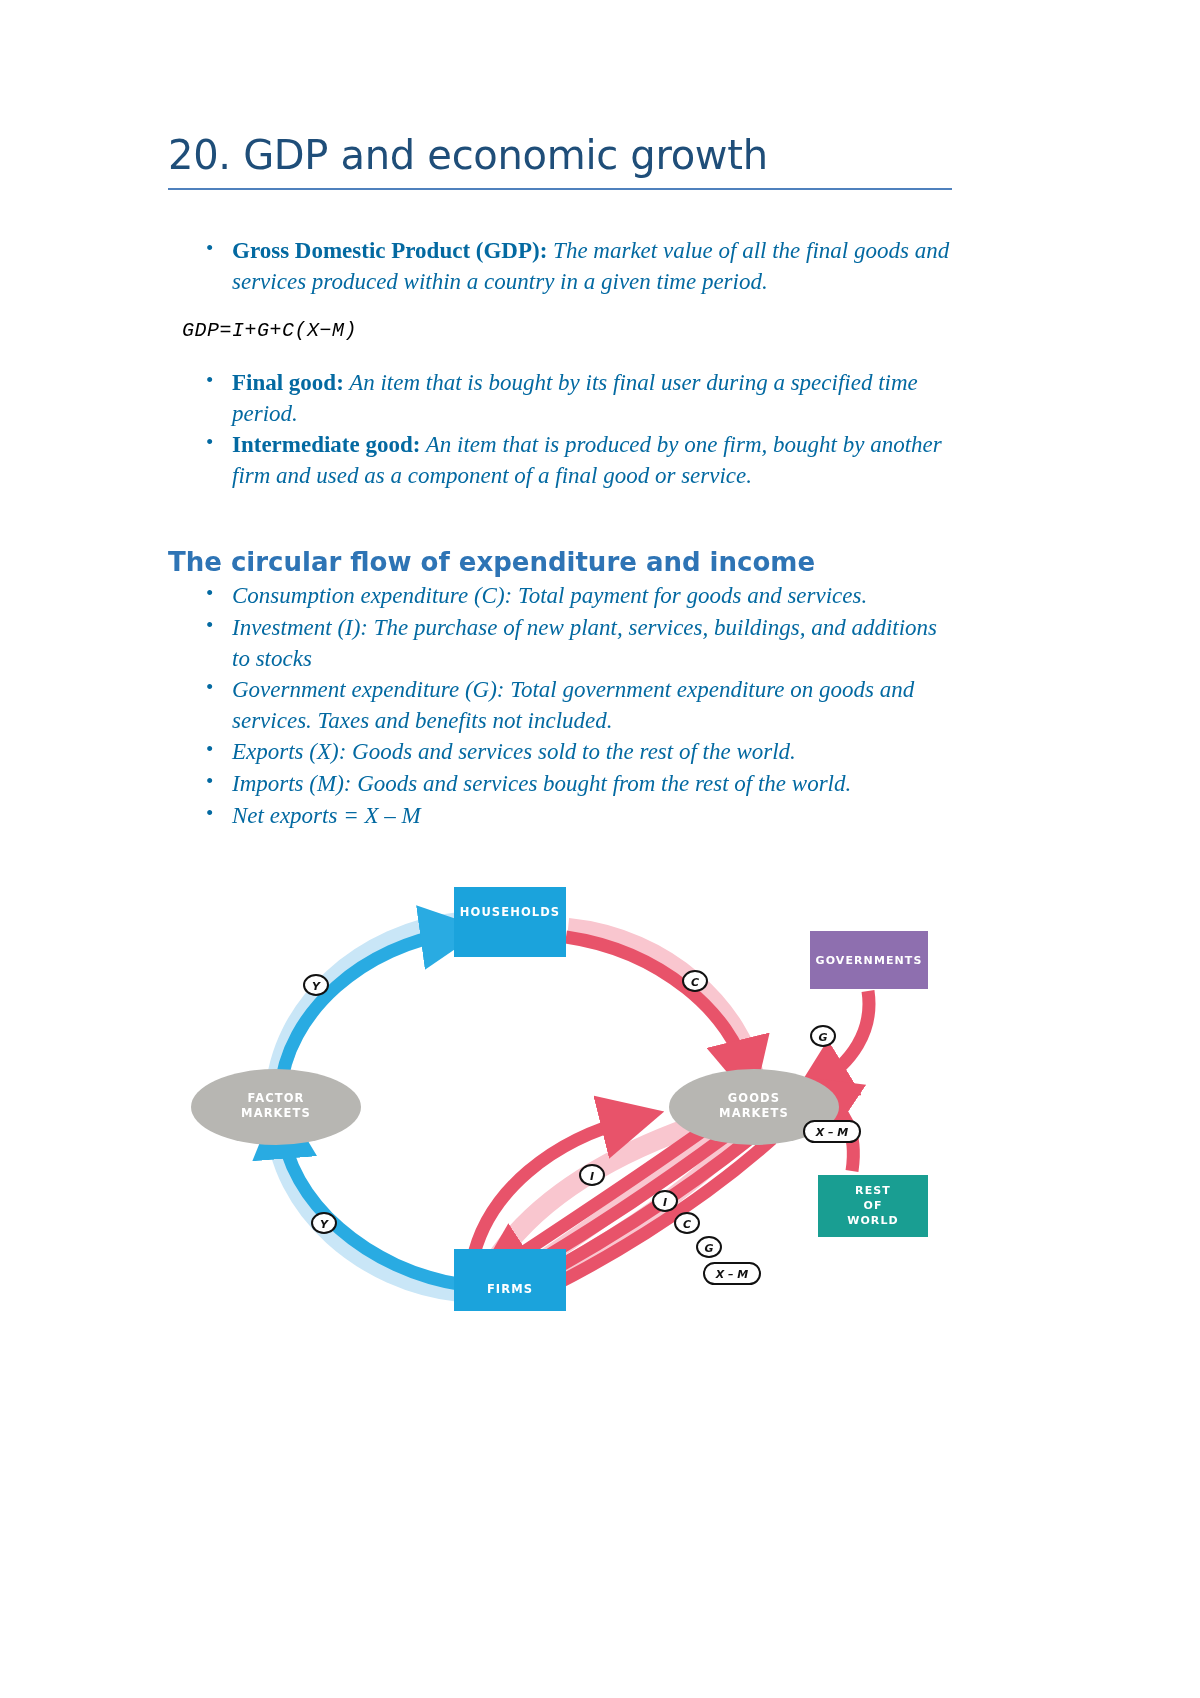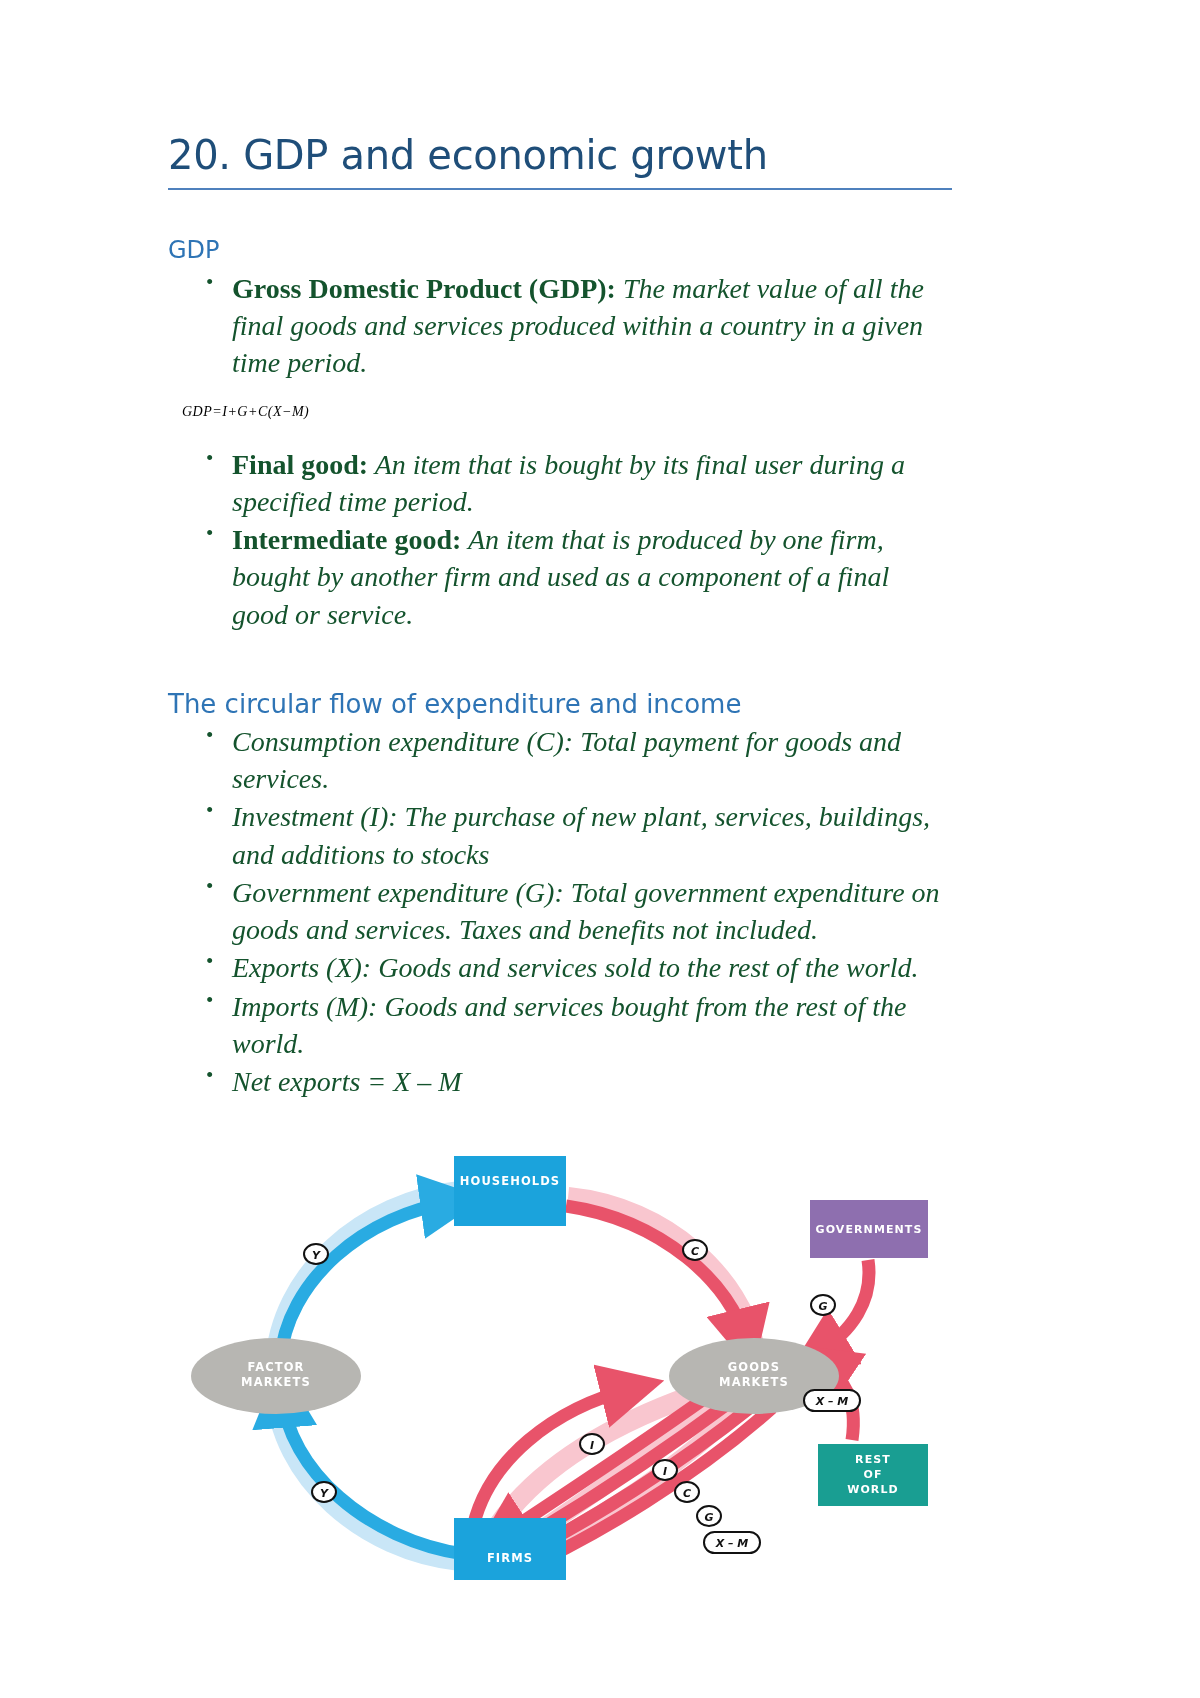--- a/index.html
+++ b/index.html
@@ -44,57 +44,58 @@
   }
 
   
   .h-section {
     font-family: "DejaVu Sans", sans-serif;
     color: #2E74B5;
     font-weight: 400;
     margin: 0 0 6px 0;
   }
   .h2 { font-size: 24px; }
-  .h2.circ { font-size: 26px; margin-top: 56px; margin-bottom: 4px; }
+  .h2.circ { font-size: 26px; margin-top: 56px; margin-bottom: 4px; font-weight: bold; }
 
   
   ul.bl {
     list-style: none;
     margin: 0;
     padding: 0;
   }
   ul.bl > li {
     position: relative;
     padding-left: 64px;
     margin: 0 0 1px 0;
-    font-size: 28px;
+    font-size: 23px;
     line-height: 1.33;
     font-style: italic;
-    color: #14532d;
+    color: #0369a1;
   }
   ul.bl > li::before {
     content: "\2022";
     position: absolute;
     left: 38px;
     top: -1px;
     font-size: 21px;
     font-style: normal;
     line-height: 1.33;
   }
   ul.bl > li b, ul.bl > li .lead {
     font-style: normal;
     font-weight: bold;
   }
 
   .formula {
-    font-size: 14px;
+    font-size: 20px;
     font-style: italic;
     margin: 22px 0 26px 14px;
     letter-spacing: 0.5px;
     color: #000;
+    font-family: Liberation Mono, monospace;
   }
 
   
   .diagram-wrap {
     margin-top: 40px;
     width: 784px;
     height: 440px;
     position: relative;
   }
   .diagram-wrap svg { display: block; }
@@ -117,21 +118,20 @@
 </style>
 </head>
 <body>
 
 <div class="page">
   <div class="content">
 
     <h1 class="doc-title">20. GDP and economic growth</h1>
     <div class="title-rule"></div>
 
-    <h2 class="h-section h2">GDP</h2>
     <ul class="bl">
       <li><span class="lead">Gross Domestic Product (GDP):</span><span> The market value of all the final goods and services produced within a country in a given time period.</span></li>
     </ul>
 
     <div class="formula">GDP=I+G+C(X−M)</div>
 
     <ul class="bl">
       <li><span class="lead">Final good:</span><span> An item that is bought by its final user during a specified time period.</span></li>
       <li><span class="lead">Intermediate good:</span><span> An item that is produced by one firm, bought by another firm and used as a component of a final good or service.</span></li>
     </ul>

